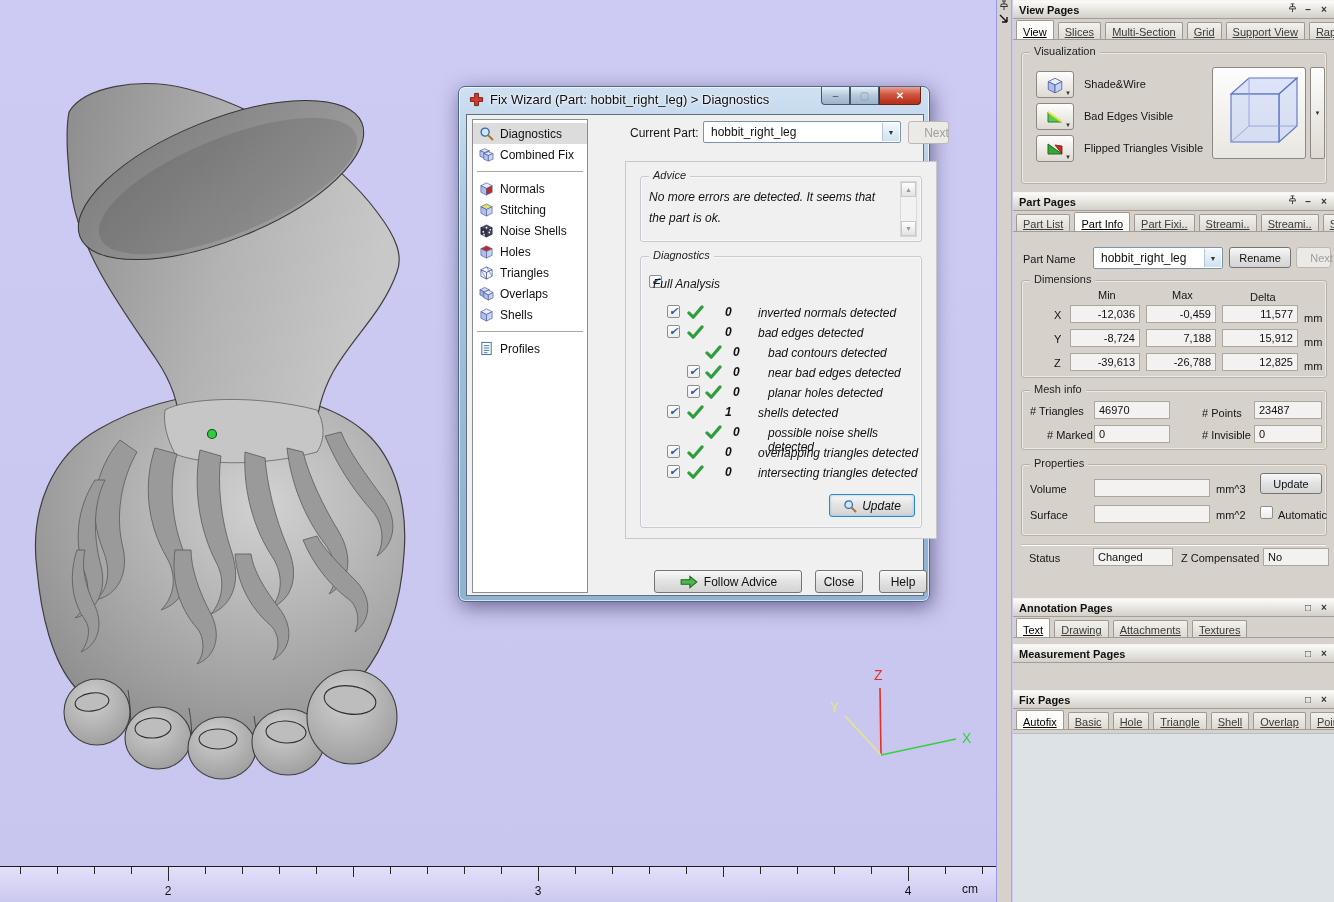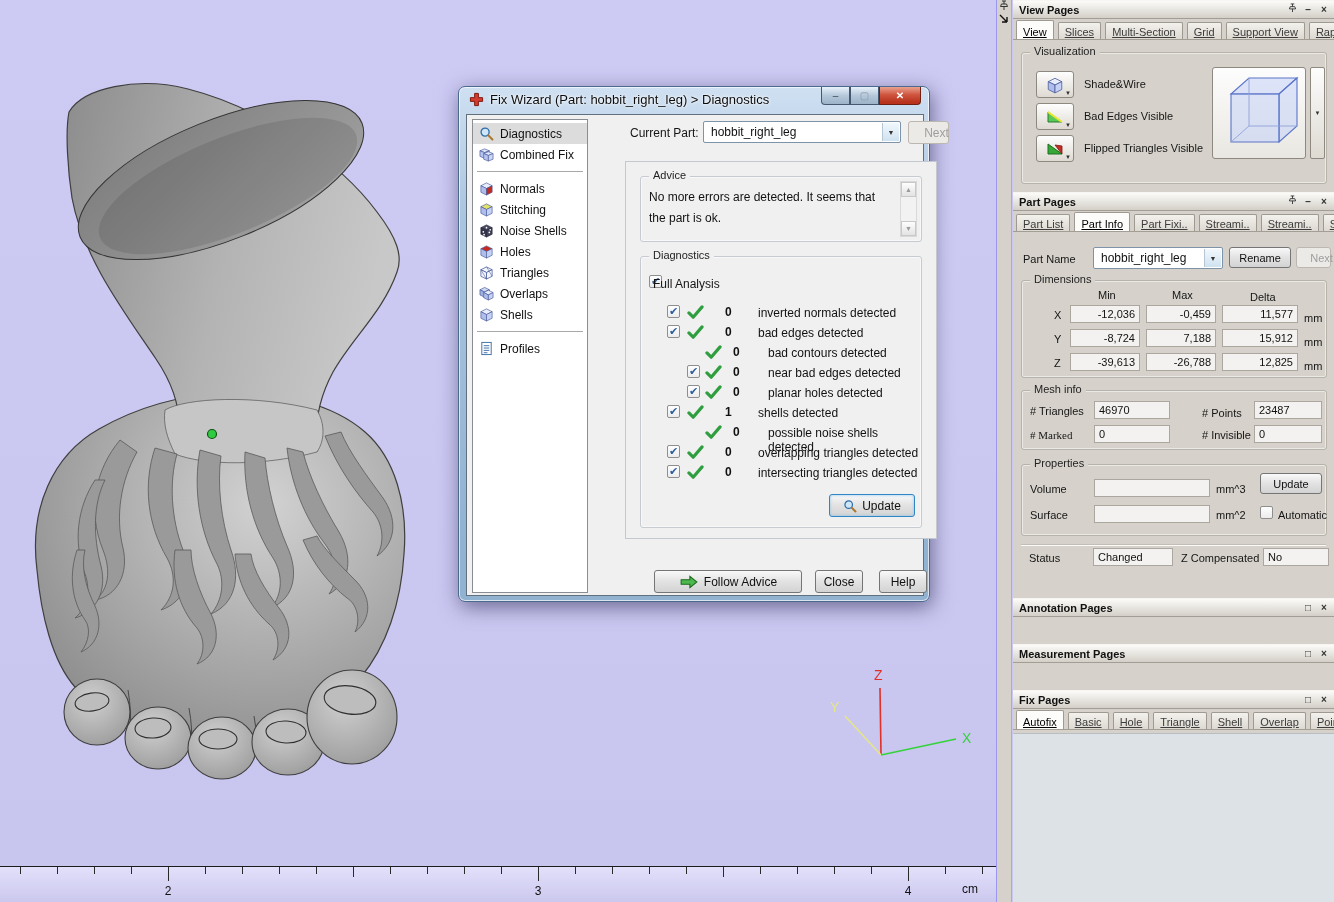--- a/index.html
+++ b/index.html
@@ -67,21 +67,21 @@
   .wb.min{border-radius:0 0 0 4px;}
   .wb.max{color:#8a97a5;}
   .wb.close{width:42px;border-radius:0 0 4px 0;color:#fff;font-weight:bold;
     background:linear-gradient(#e9a28f,#cf5640 45%,#b8321c 90%);border-color:#6e2012;}
   .dlg-client{position:absolute;left:7px;top:27px;width:458px;height:482px;background:#f0f0f0;border:1px solid #61707f;}
   .sidebar{position:absolute;left:5px;top:4px;width:116px;height:474px;background:#fff;border:1px solid #8a8d92;padding-top:3px;}
   .sb-item{position:relative;height:21px;display:flex;align-items:center;gap:6px;padding-left:6px;font-size:12px;color:#111;}
   .sb-item.sel{background:#dcdcdc;}
   .sb-sep{height:1px;background:#a8a8a8;margin:6px 4px;}
   .dlg-content{position:absolute;left:128px;top:0;width:328px;height:482px;margin-left:28px;}
-  .content-panel{position:absolute;left:2px;top:46px;width:312px;height:378px;border:1px solid #c3c9cf;background:#f0f0f0;}
+  .content-panel{position:absolute;left:2px;top:46px;width:312px;height:378px;border:1px solid #c3c9cf;background:#f0f0f0;font-style:italic;}
   .group.dlgg{border-color:#c5cbd1;}
   .group.dlgg .gtitle{background:#f0f0f0;}
   .combo{position:absolute;height:22px;background:#fff;border:1px solid #7d93a8;border-radius:2px;
     font-size:12px;padding:3px 0 0 7px;color:#111;}
   .combo .carr{position:absolute;right:1px;top:1px;bottom:1px;width:17px;border-left:1px solid #b5c6d4;
     background:linear-gradient(#f2f8fd,#cfe2f0);display:flex;align-items:center;justify-content:center;font-size:7px;color:#333;}
   .d-row{position:relative;height:20px;}
   .gcheck{position:absolute;top:2px;}
   .d-count{position:absolute;left:84px;top:2px;font-weight:bold;font-size:12px;}
   .d-label{position:absolute;left:117px;top:3px;font-size:12px;}
@@ -348,21 +348,21 @@
         <div class="fieldbox" style="left:200px;top:72px;width:76px;">12,825</div>
         <span class="lbl" style="left:282px;top:79px;">mm</span>
       </div>
 
       <div class="group" style="left:8px;top:198px;width:306px;height:60px;">
         <span class="gtitle">Mesh info</span>
         <span class="lbl" style="left:8px;top:14px;"># Triangles</span>
         <div class="fieldbox left" style="left:72px;top:10px;width:76px;">46970</div>
         <span class="lbl" style="left:180px;top:16px;"># Points</span>
         <div class="fieldbox left" style="left:232px;top:10px;width:68px;">23487</div>
-        <span class="lbl" style="left:8px;top:38px;font-family:Liberation Serif, serif;"># Marked</span>
+        <span class="lbl" style="left:25px;top:38px;"># Marked</span>
         <div class="fieldbox left" style="left:72px;top:34px;width:76px;">0</div>
         <span class="lbl" style="left:180px;top:38px;"># Invisible</span>
         <div class="fieldbox left" style="left:232px;top:34px;width:68px;">0</div>
       </div>
 
       <div class="group" style="left:8px;top:272px;width:306px;height:72px;">
         <span class="gtitle">Properties</span>
         <span class="lbl" style="left:8px;top:18px;">Volume</span>
         <div class="fieldbox left" style="left:72px;top:14px;width:116px;"></div>
         <span class="lbl" style="left:194px;top:18px;">mm^3</span>
@@ -382,20 +382,26 @@
     </div>
 
     <div class="panel" style="top:598px;height:46px;">
       <div class="phead">
         <span>Annotation Pages</span>
         <span class="hicons">
           <span class="hic">□</span>
           <span class="hic">×</span>
         </span>
       </div>
+      <div class="ptabs">
+        <span class="ptab active">Text</span>
+        <span class="ptab">Drawing</span>
+        <span class="ptab">Attachments</span>
+        <span class="ptab">Textures</span>
+      </div>
     </div>
 
     <div class="panel" style="top:644px;height:46px;">
       <div class="phead">
         <span>Measurement Pages</span>
         <span class="hicons">
           <span class="hic">□</span>
           <span class="hic">×</span>
         </span>
       </div>

